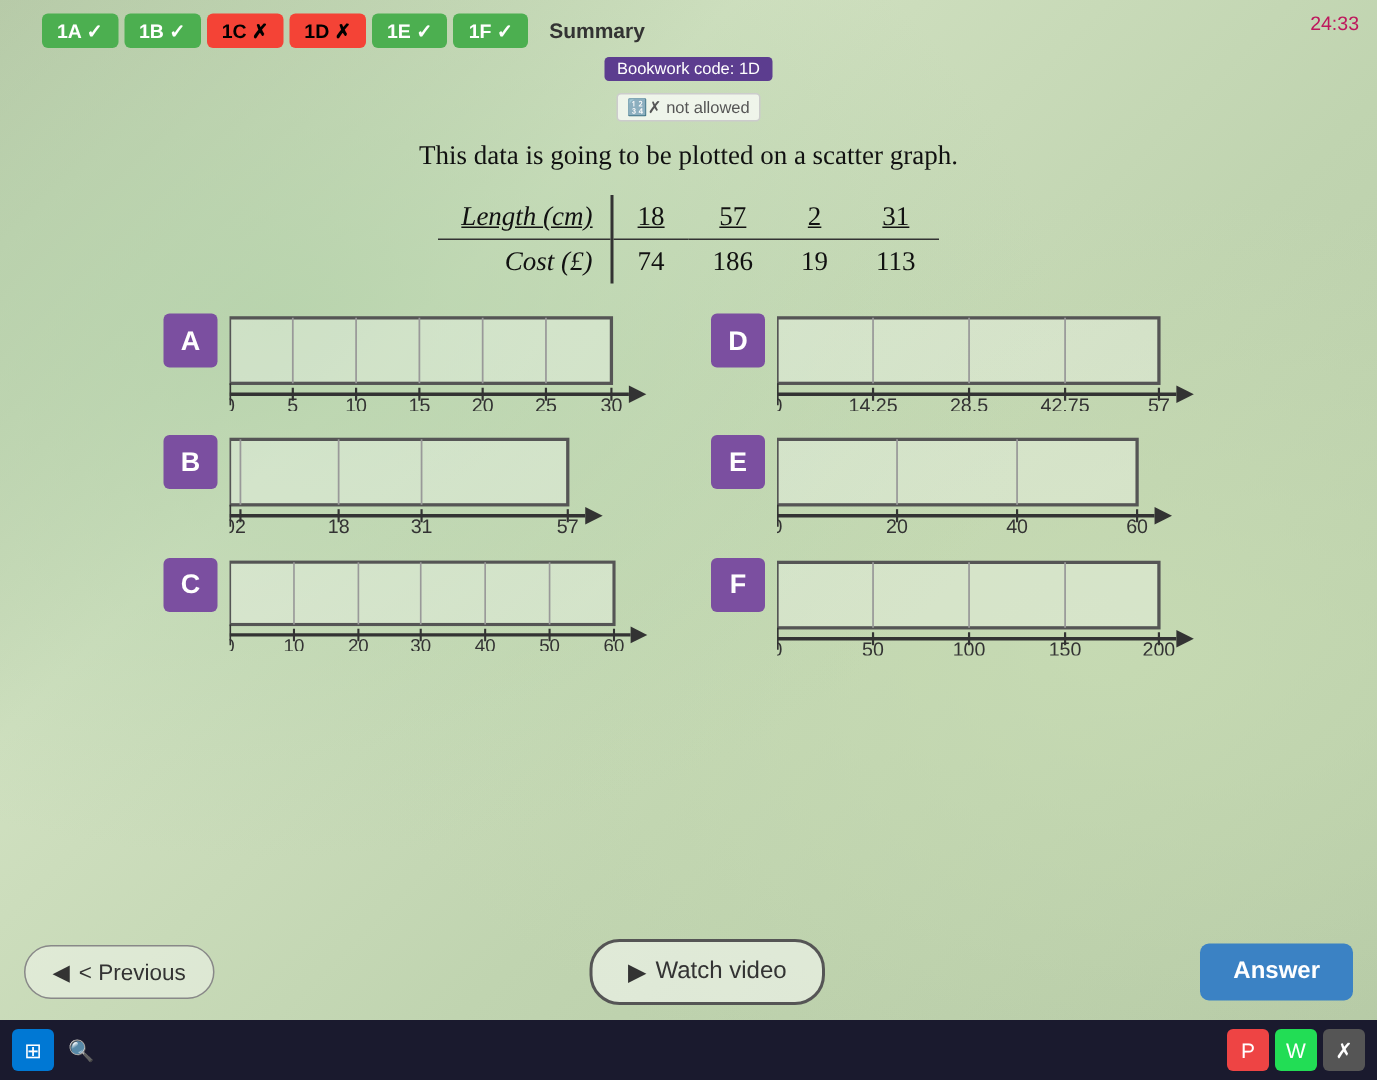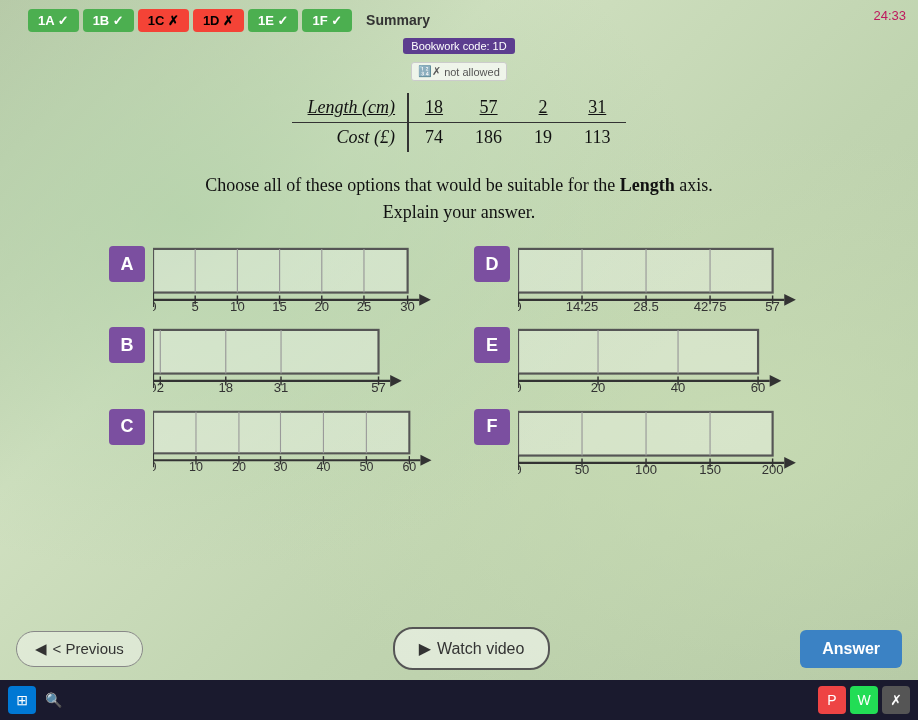--- a/index.html
+++ b/index.html
@@ -313,44 +313,41 @@
   <div class="second-bar">
     <span class="bookwork-badge">Bookwork code: 1D</span>
     <div class="calculator-badge">
       <span>🔢✗</span>
       <span>not allowed</span>
     </div>
   </div>
 
   <div class="content-area">
 
+    <p class="intro-text">This data is going to be plotted on a scatter graph.</p>
 
     <table class="data-table">
       <tbody>
           <tr>
         <td class="label-cell">Length (cm)</td>
         <td>18</td>
         <td>57</td>
         <td>2</td>
         <td>31</td>
       </tr>
       <tr>
         <td class="label-cell">Cost (£)</td>
         <td>74</td>
         <td>186</td>
         <td>19</td>
         <td>113</td>
       </tr>
     </tbody>
       </table>
 
-    <p class="question-text">
-      <span>Choose all of these options that would be suitable for the </span><strong>Length</strong><span> axis.</span><br>
-      <span>Explain your answer.</span>
-    </p>
 
     <div class="options-grid">
 
       <div class="option-item">
         <div class="option-label">A</div>
         <div class="number-line-container">
           <svg viewBox="0 0 200 45" class="nl-svg">
             <rect x="0" y="2" width="175" height="30" fill="rgba(255,255,255,0.3)" stroke="#555" stroke-width="1.5"></rect>
 
             <line x1="29" y1="2" x2="29" y2="32" stroke="#999" stroke-width="0.8"></line>

